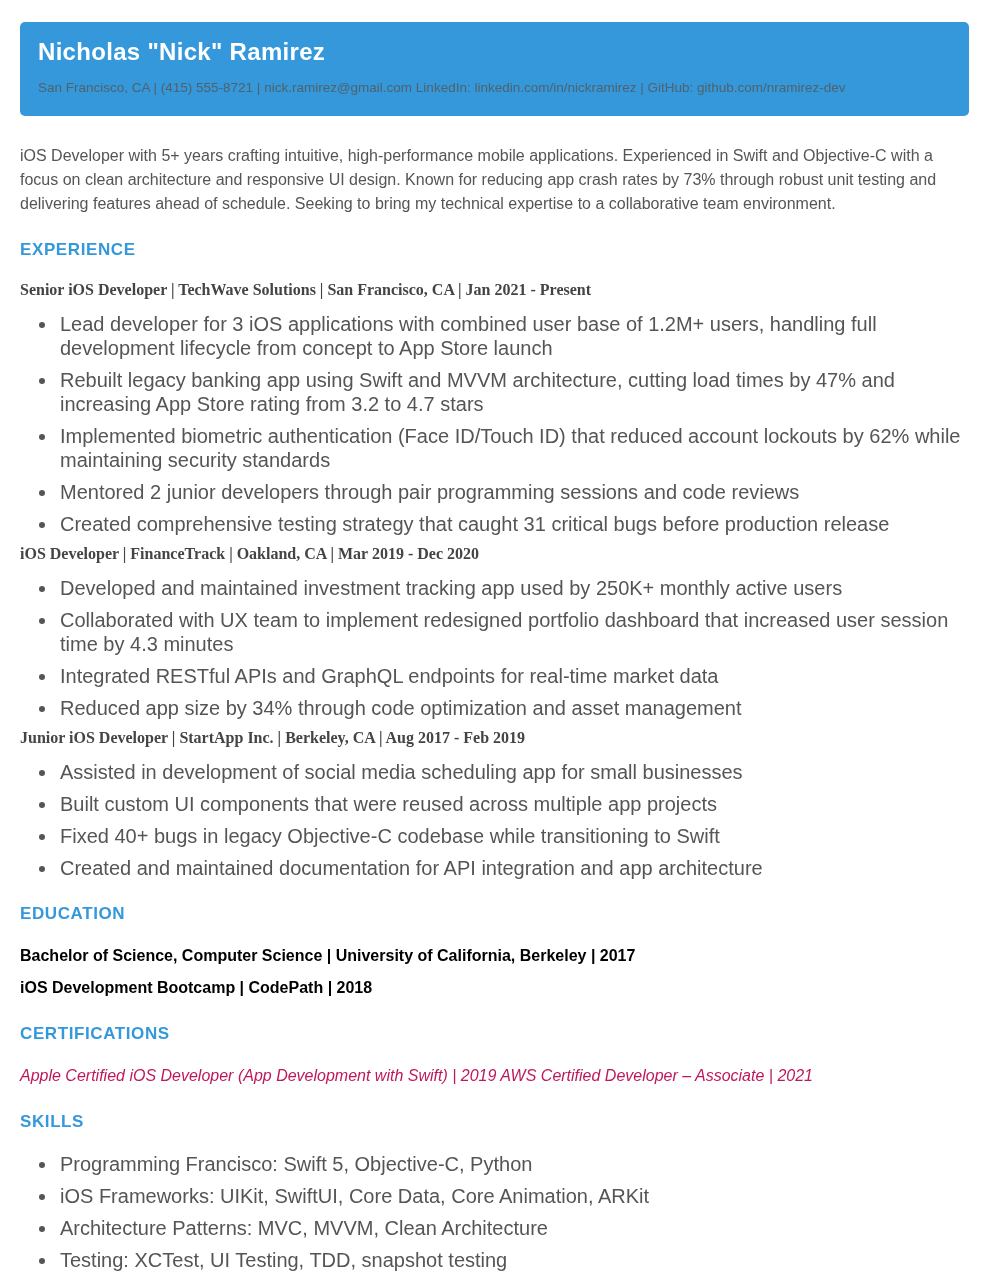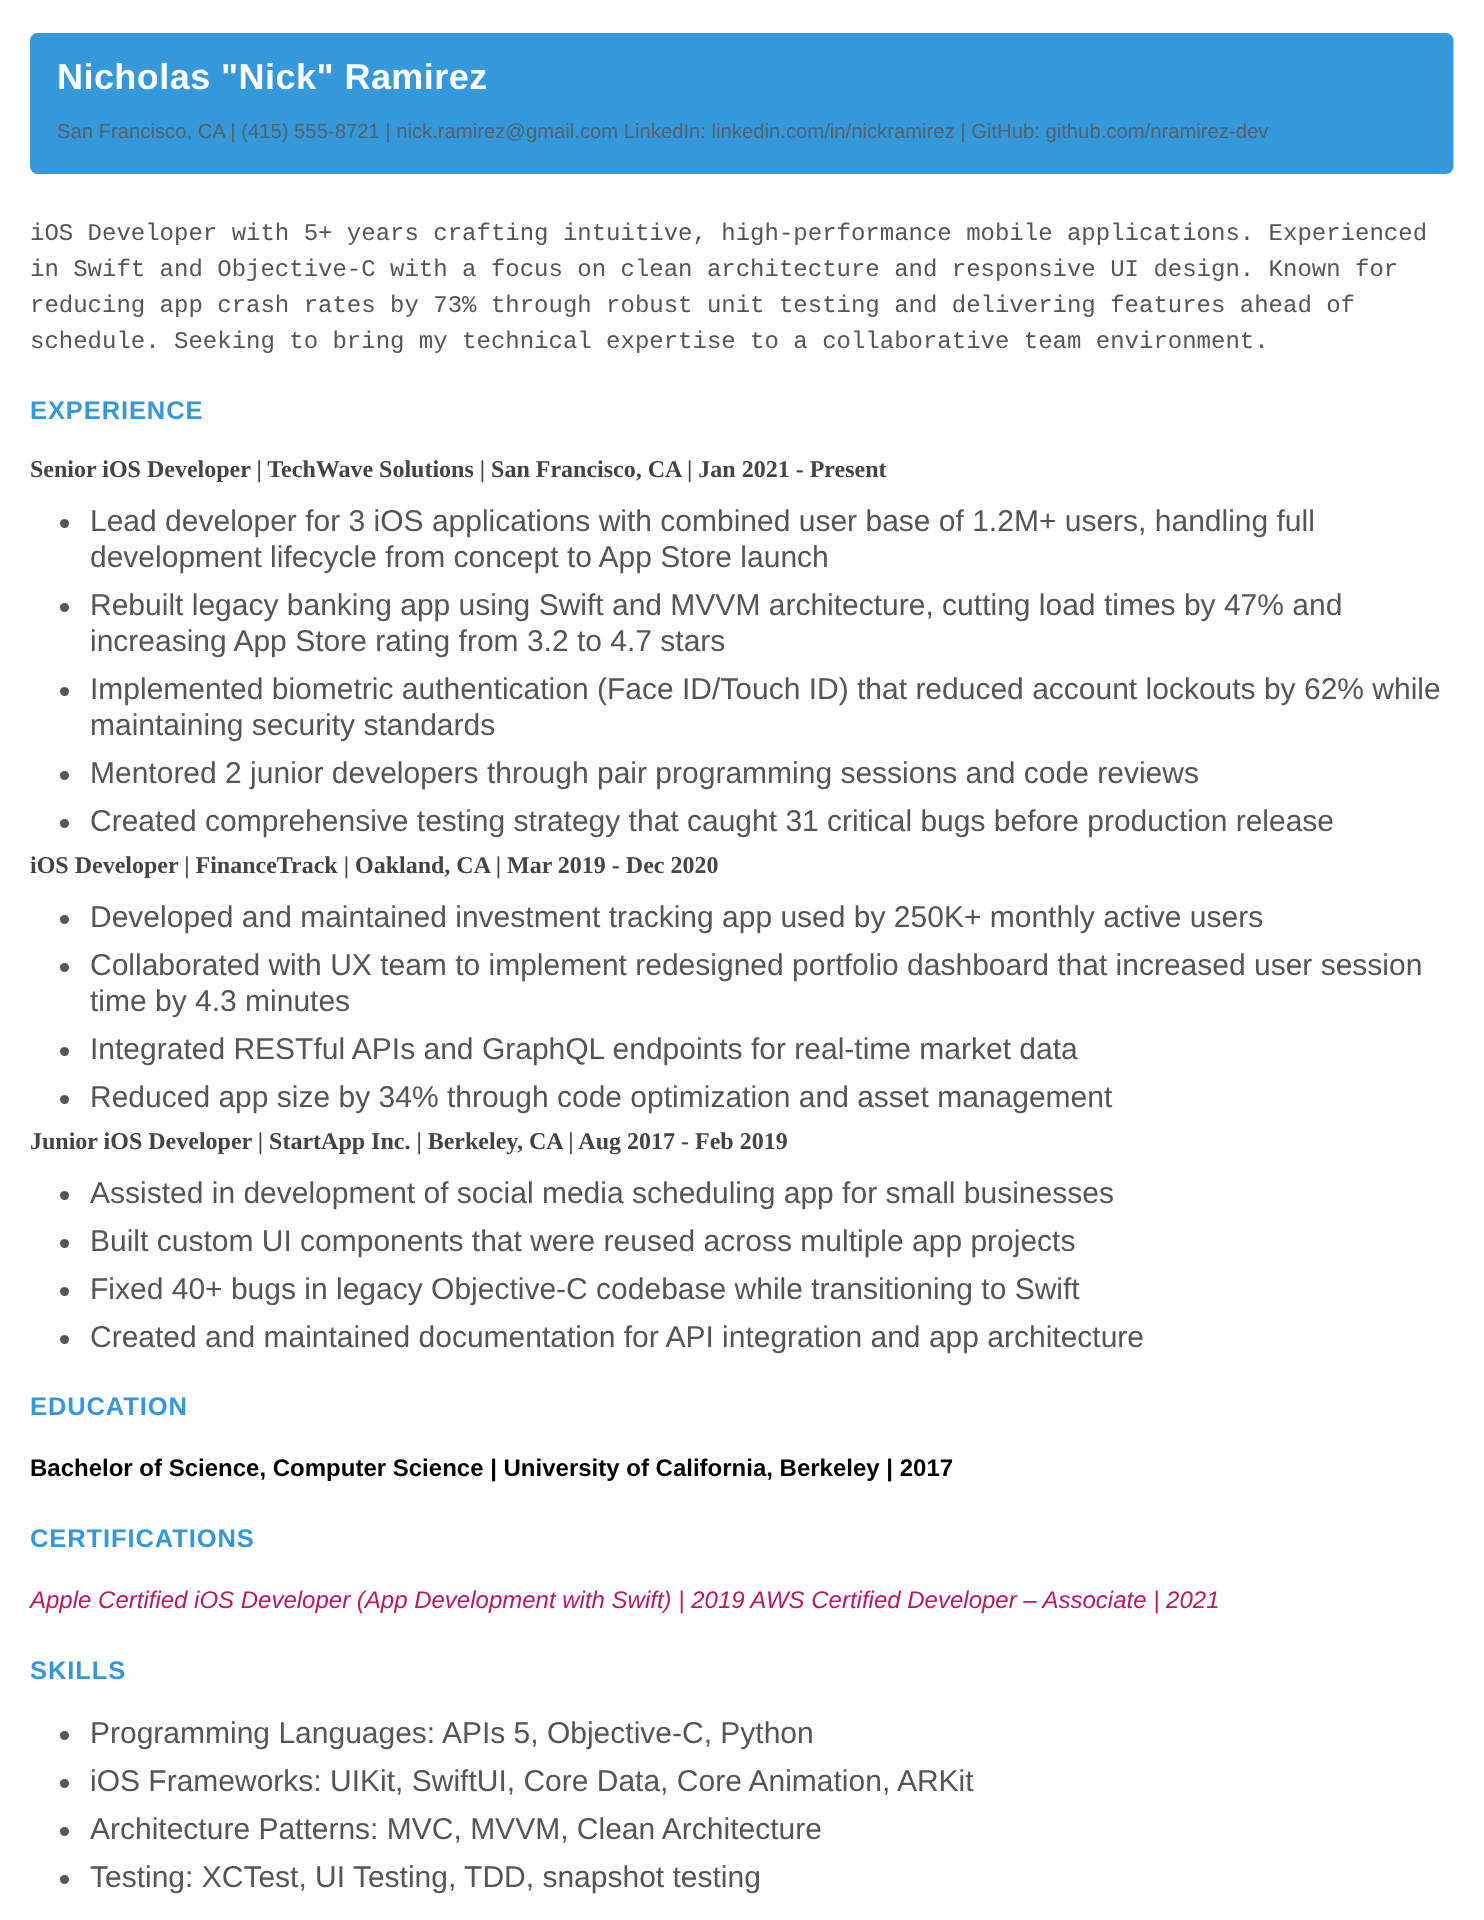--- a/index.html
+++ b/index.html
@@ -38,21 +38,20 @@
     font-size: 13.5px;
     line-height: 20px;
     color: #50626c;
   }
   
   .summary {
     margin: 28px 0 16px 0;
     font-size: 16px;
     line-height: 24px;
     color: #555555;
-    font-family: Liberation Mono, monospace;
   }
   
   h2.section-heading {
     margin: 24px 0 20px 0;
     font-size: 17px;
     line-height: 20px;
     font-weight: bold;
     color: #3498db;
     letter-spacing: 0.6px;
   }
@@ -132,30 +131,31 @@
       <li>Assisted in development of social media scheduling app for small businesses</li>
       <li>Built custom UI components that were reused across multiple app projects</li>
       <li>Fixed 40+ bugs in legacy Objective-C codebase while transitioning to Swift</li>
       <li>Created and maintained documentation for API integration and app architecture</li>
     </ul>
   </section>
 
   <section>
     <h2 class="section-heading">EDUCATION</h2>
     <p class="edu-entry">Bachelor of Science, Computer Science | University of California, Berkeley | 2017</p>
+    <p class="edu-entry">iOS Development Bootcamp | CodePath | 2018</p>
   </section>
 
   <section>
     <h2 class="section-heading">CERTIFICATIONS</h2>
     <p class="cert-line">Apple Certified iOS Developer (App Development with Swift) | 2019 AWS Certified Developer – Associate | 2021</p>
   </section>
 
   <section>
     <h2 class="section-heading">SKILLS</h2>
     <ul class="bullet-list">
-      <li>Programming Languages: APIs 5, Objective-C, Python</li>
+      <li>Programming Francisco: Swift 5, Objective-C, Python</li>
       <li>iOS Frameworks: UIKit, SwiftUI, Core Data, Core Animation, ARKit</li>
       <li>Architecture Patterns: MVC, MVVM, Clean Architecture</li>
       <li>Testing: XCTest, UI Testing, TDD, snapshot testing</li>
     </ul>
   </section>
 
 </div>
 
 </body></html>

